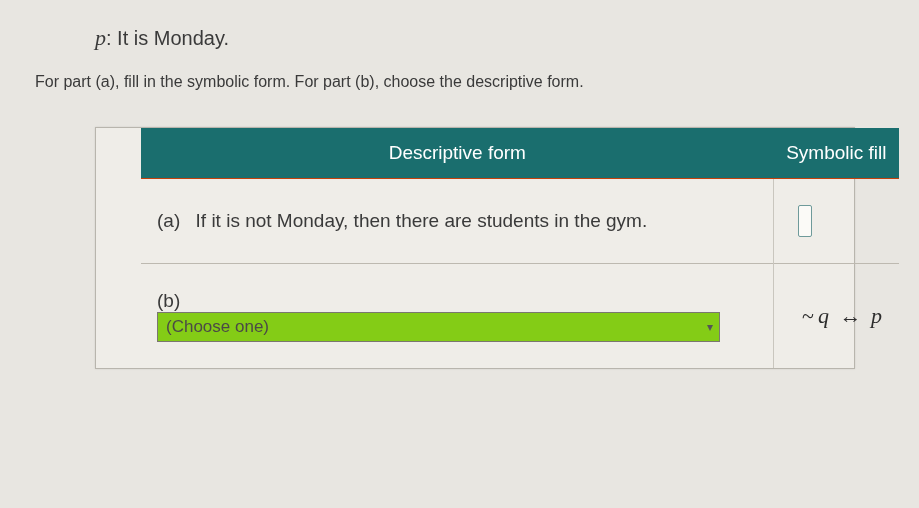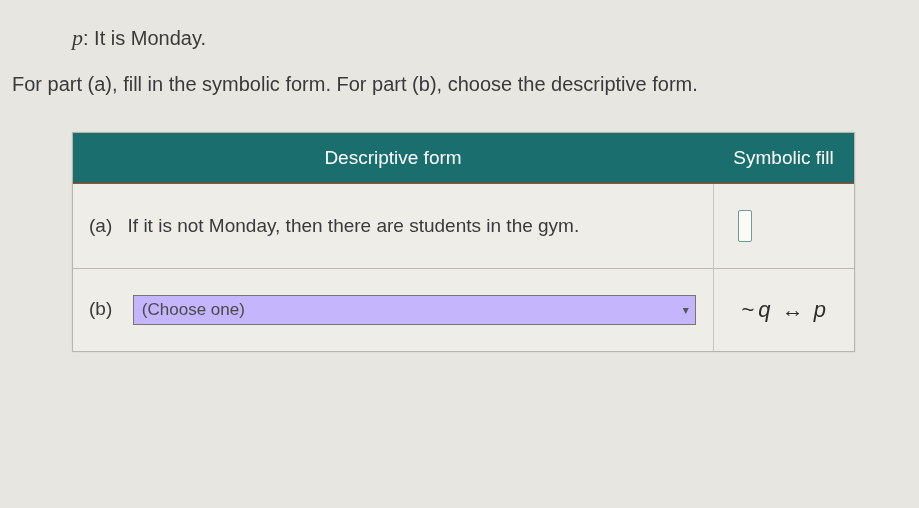--- a/index.html
+++ b/index.html
@@ -6,46 +6,47 @@
     margin: 0;
     padding: 0;
     width: 919px;
     height: 508px;
     background: #e8e6e1;
     font-family: Verdana, Geneva, sans-serif;
     color: #3a3a3a;
     overflow: hidden;
   }
   .page {
-    padding: 20px 24px 24px 12px;
+    padding: 20px 24px 24px 35px;
   }
   .defs {
     margin-left: 60px;
     margin-bottom: 18px;
     font-size: 20px;
     line-height: 1.6;
   }
   .defs .var {
     font-style: italic;
     font-family: Georgia, 'Times New Roman', serif;
     font-size: 22px;
   }
   .instr {
-    font-size: 20px;
+    font-size: 16px;
     margin-bottom: 36px;
   }
   .tbl-wrap {
     margin: 0 40px 0 60px;
     border: 1px solid #b8b5ad;
     background: #efede8;
     box-shadow: 0 0 2px rgba(0,0,0,0.1);
   }
   table {
     border-collapse: collapse;
     width: 100%;
+    margin-left: 45px;
   }
   th {
     background: #1a6e6e;
     color: #fff;
     font-weight: normal;
     font-size: 19px;
     padding: 14px 10px;
     text-align: center;
   }
   th.col-desc { width: 620px; }
@@ -71,41 +72,41 @@
     height:30px;
     border:1px solid #6e9a9a;
     background:#fbfaf7;
     border-radius:2px;
     vertical-align:middle;
   }
   .select-box {
     display:inline-block;
     width:545px;
     border:1px solid #7a776f;
-    background:#c4b5fd;
+    background:#84cc16;
     font-size:17px;
     color:#4b4a46;
     padding:4px 8px;
     position:relative;
     vertical-align:middle;
   }
   .select-box .chev {
     position:absolute;
     right:6px;
     top:50%;
     transform:translateY(-50%);
     font-size:12px;
     color:#555;
   }
   .part-lbl {
     display:inline-block;
     min-width:28px;
   }
   .sym-expr {
-    font-family: Liberation Sans, sans-serif;
+    font-family: Liberation Serif, serif;
     font-style: italic;
     font-size: 22px;
     letter-spacing: 1px;
     color:#2d2d2d;
   }
   .sym-expr .op {
     font-style: normal;
     letter-spacing: 0;
     padding: 0 4px;
   }

